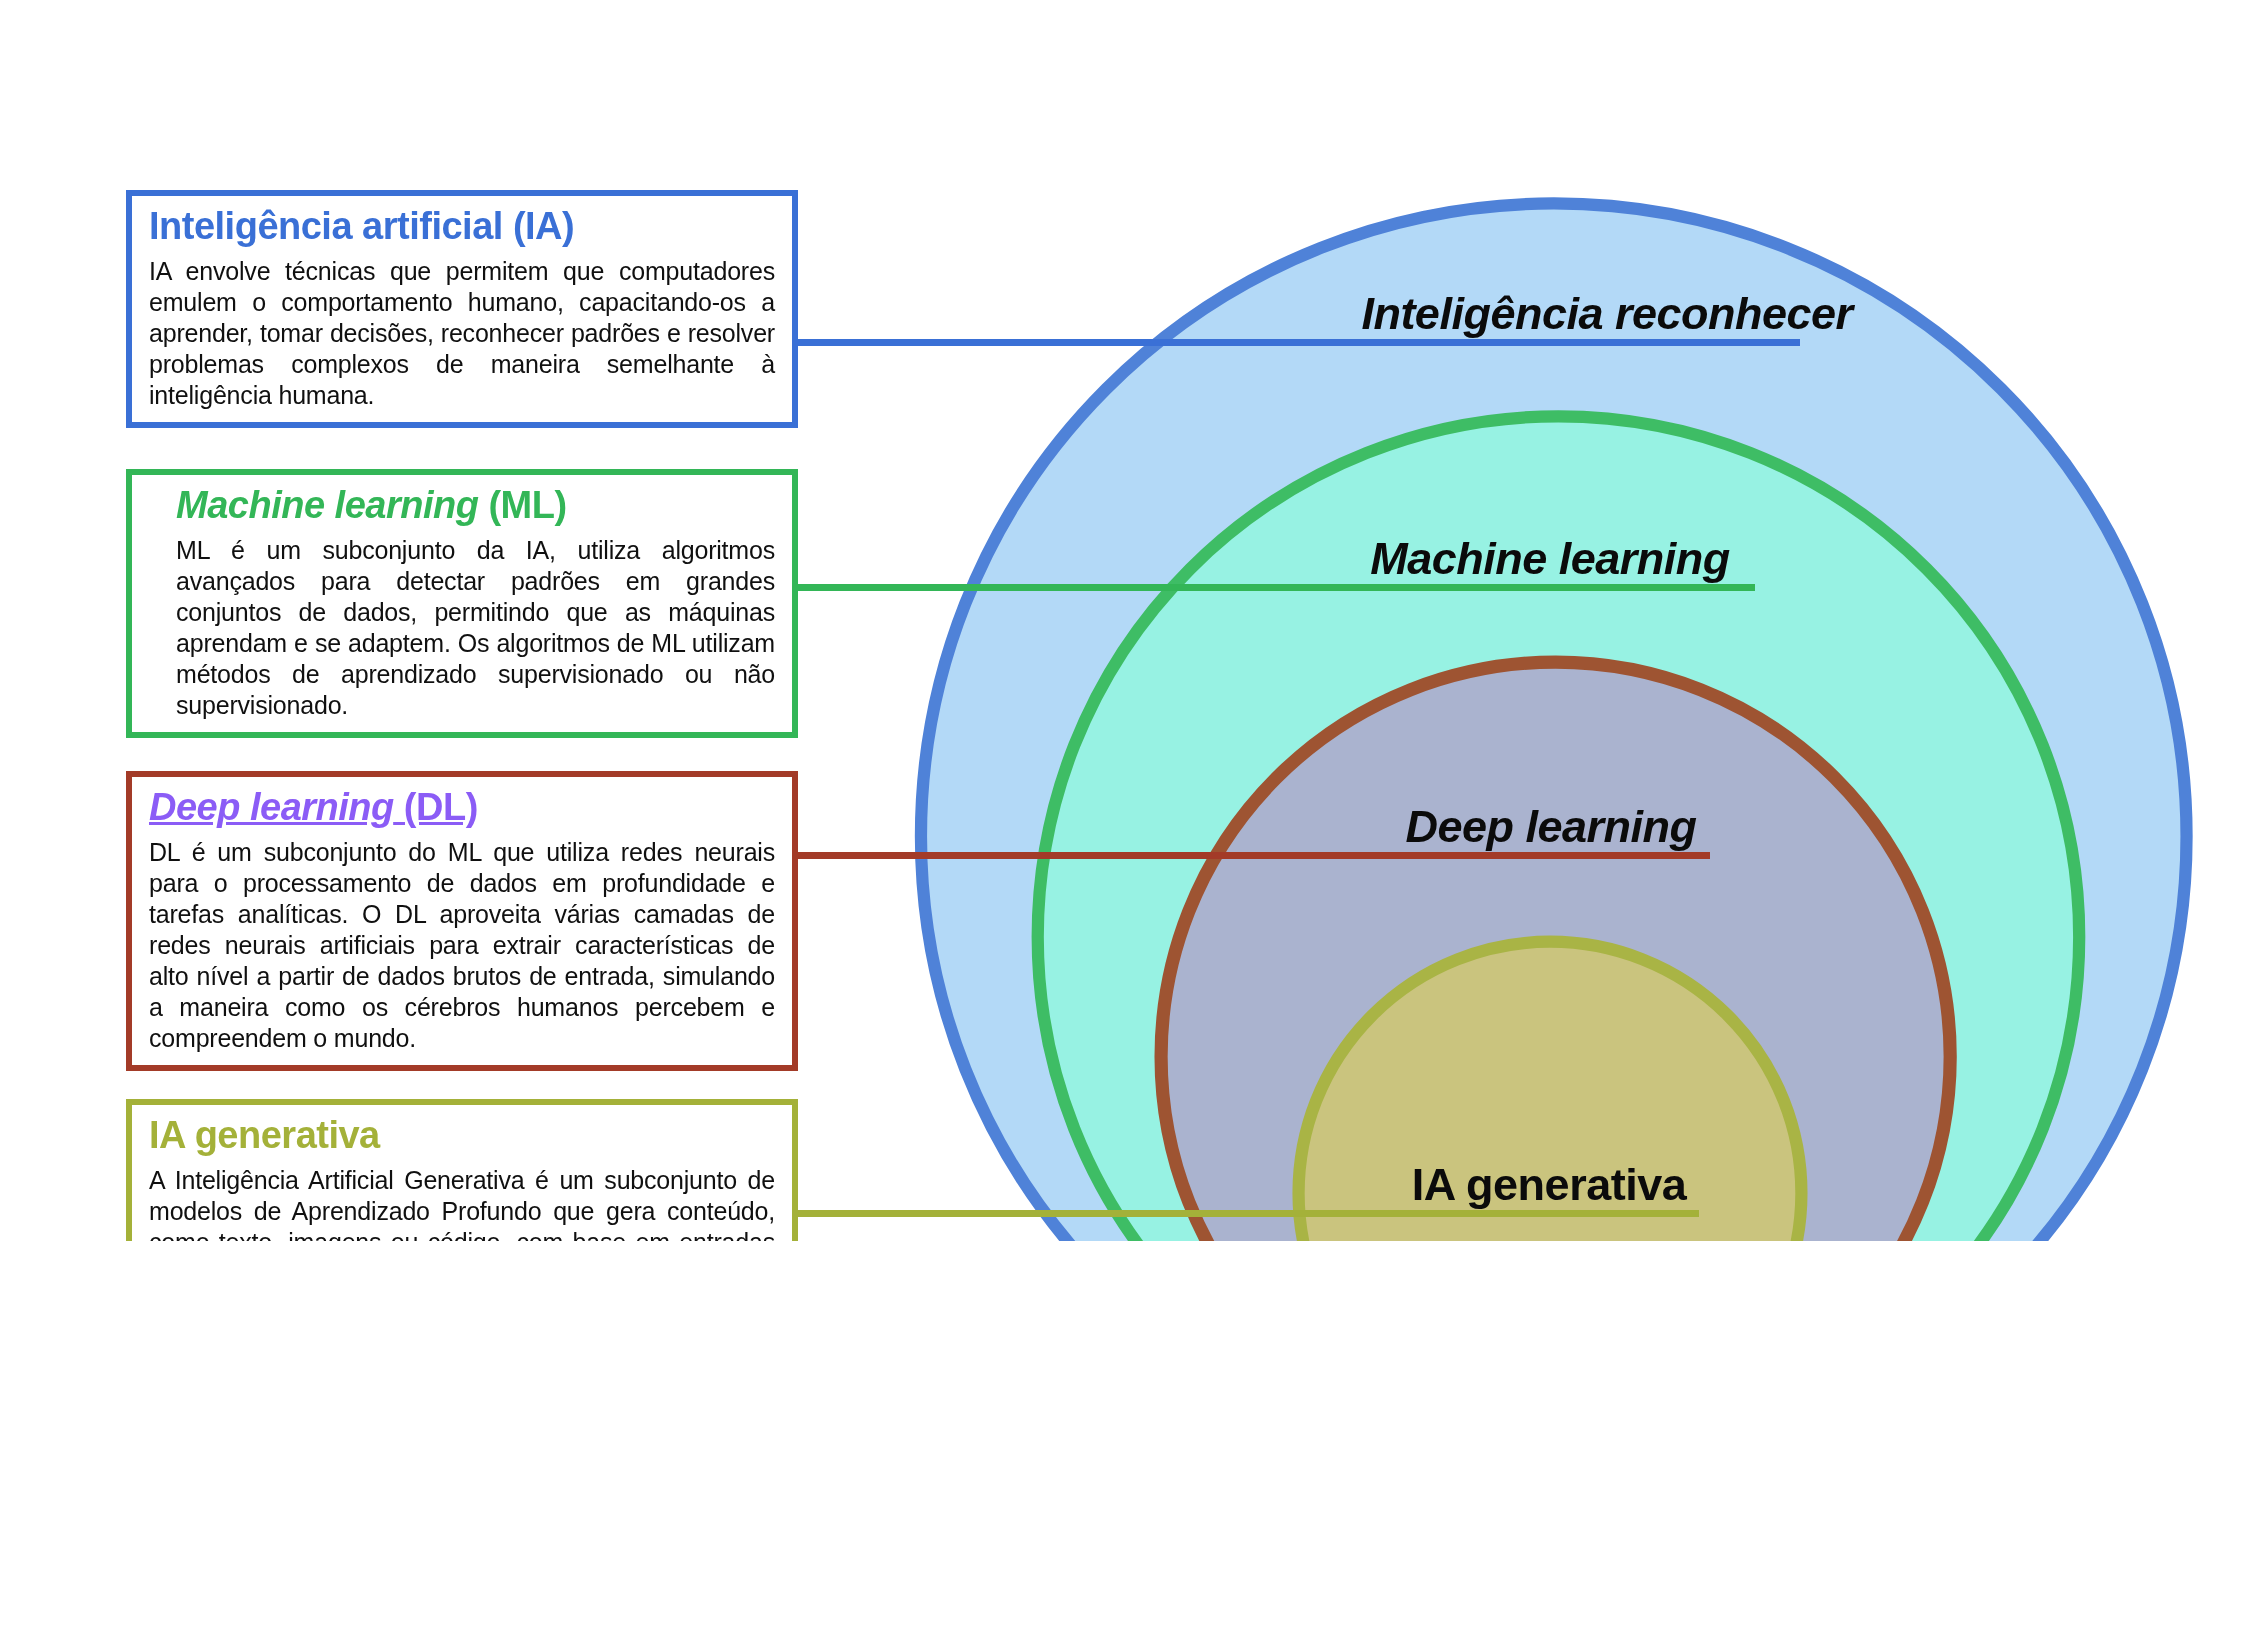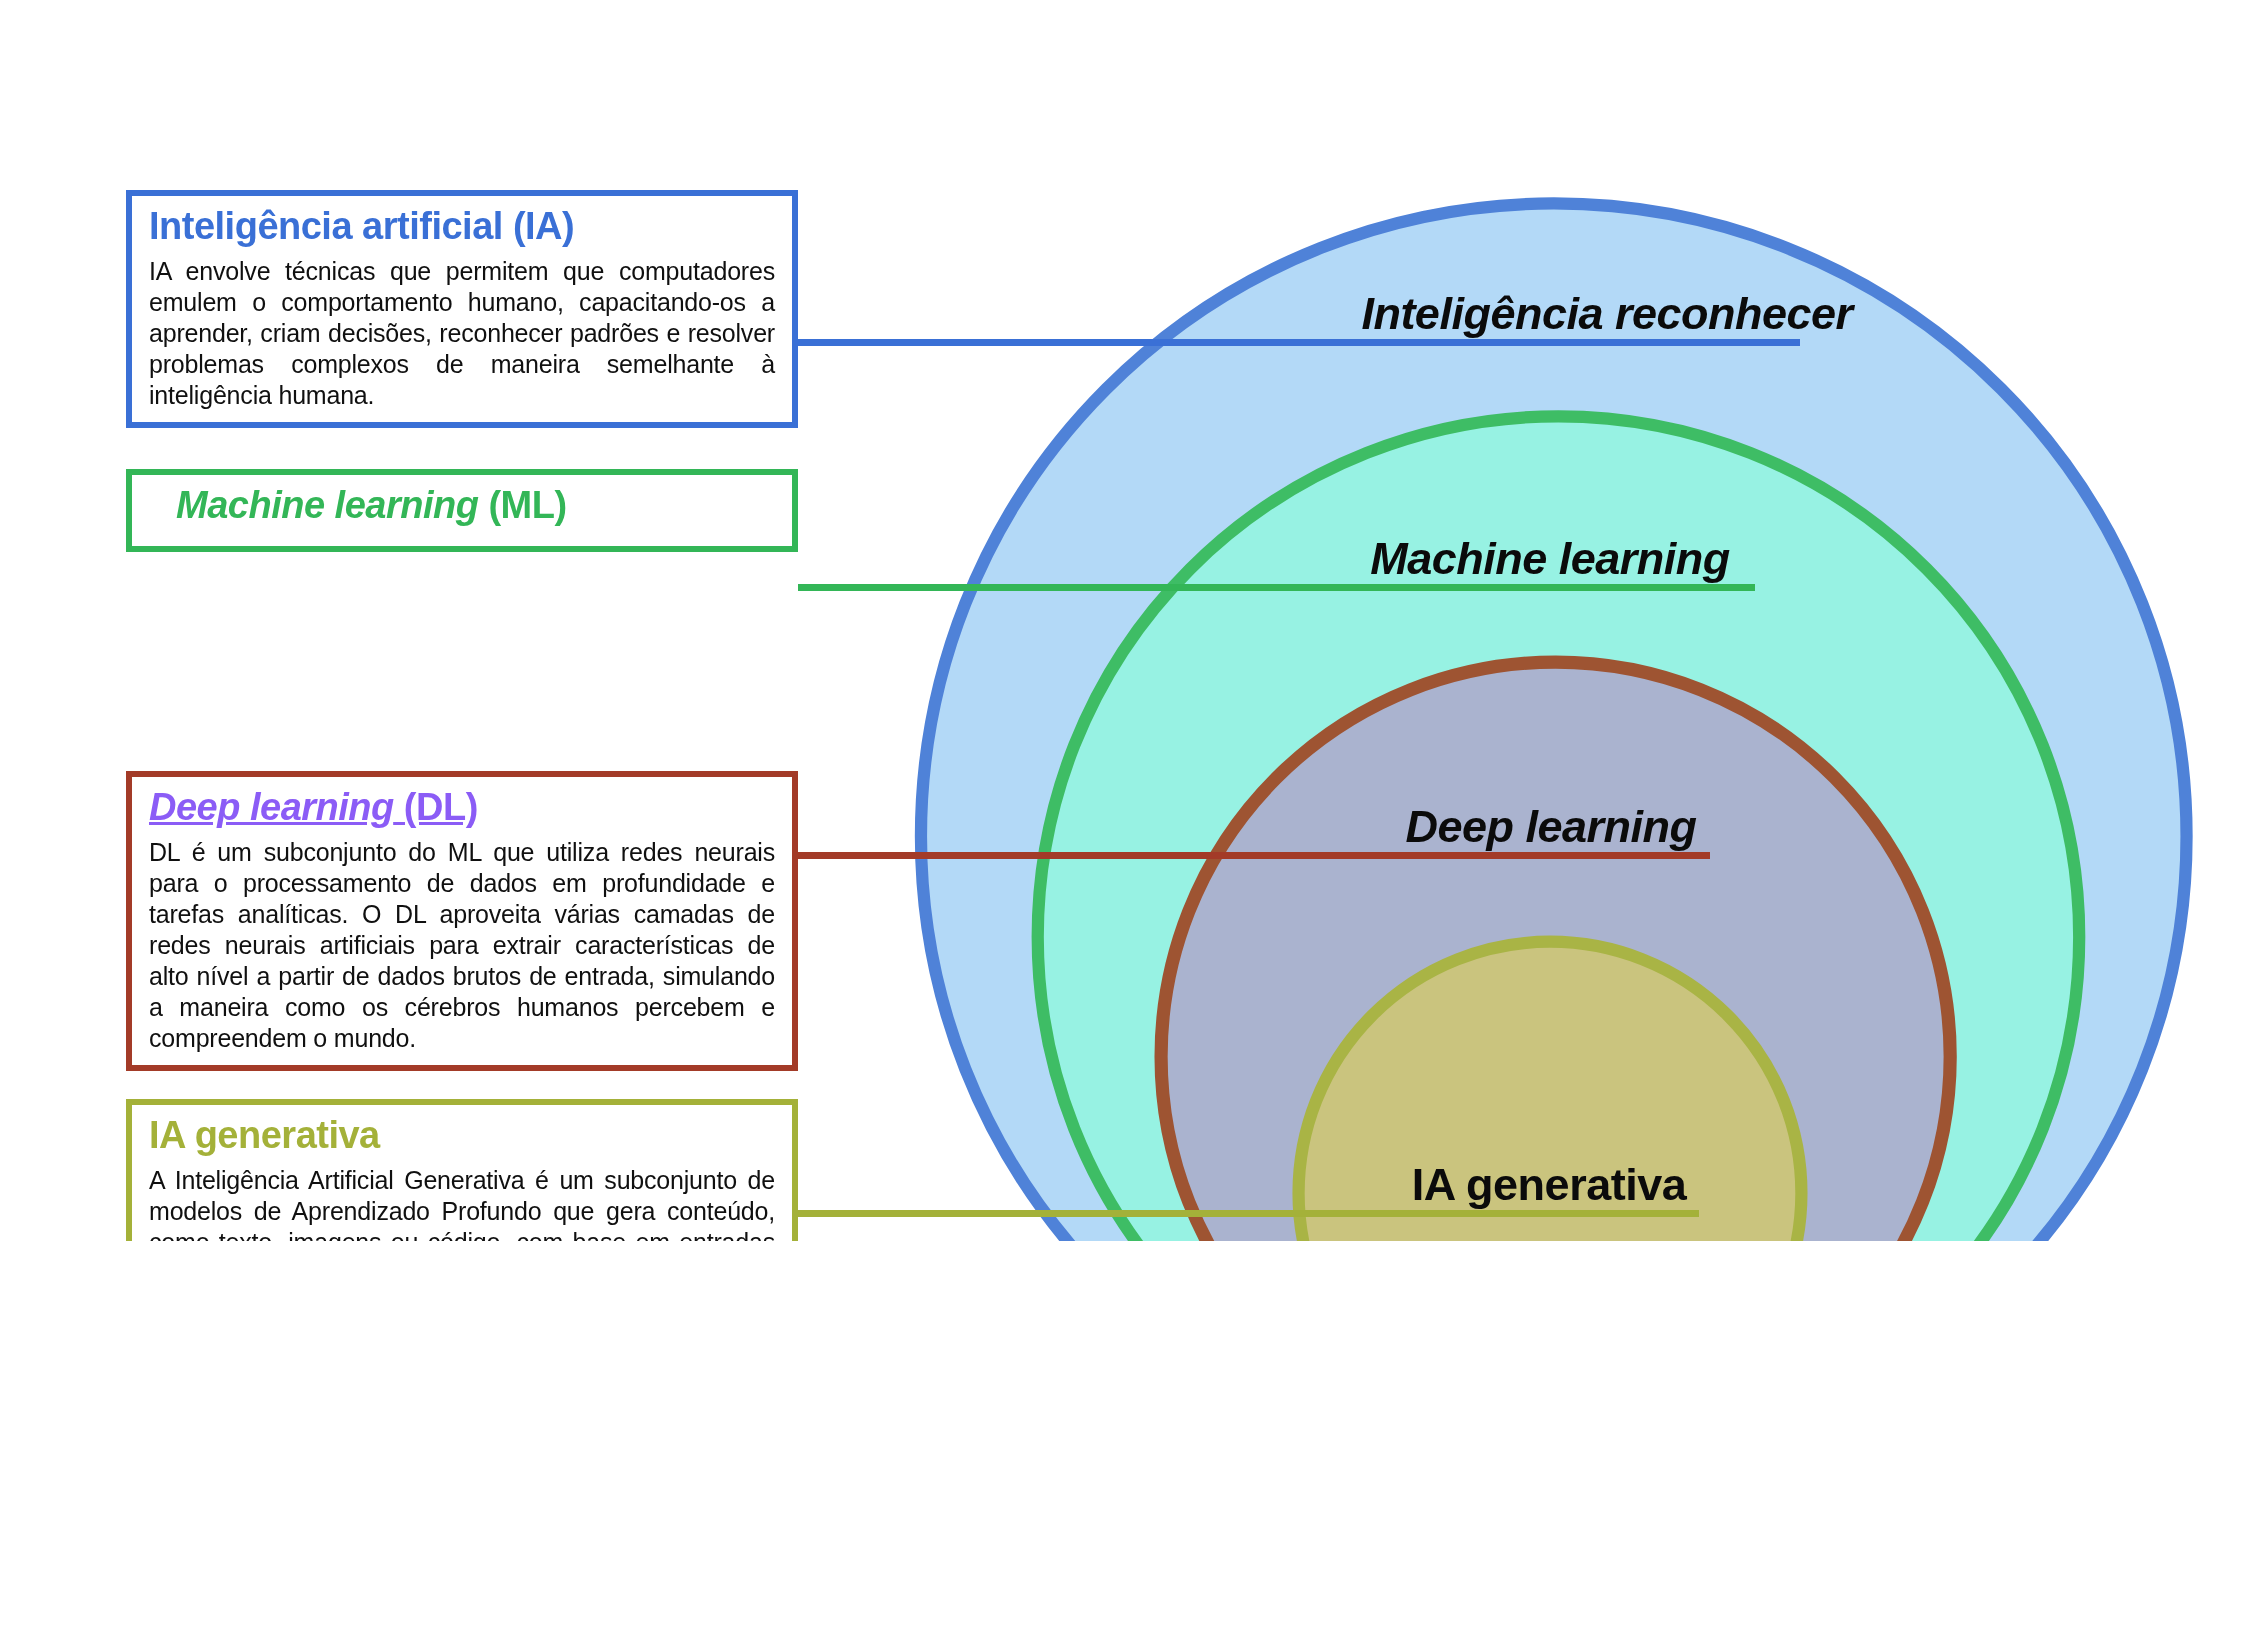--- a/index.html
+++ b/index.html
@@ -80,25 +80,26 @@
 
   <svg class="circles-svg" viewBox="0 0 2400 1734" xmlns="http://www.w3.org/2000/svg">
     <circle cx="1650" cy="888" r="672" stroke-width="13" style="fill: rgb(179, 217, 247); stroke: rgb(79, 130, 216);"></circle>
     <circle cx="1655" cy="995" r="553" stroke-width="13" style="fill: rgb(151, 242, 227); stroke: rgb(62, 189, 101);"></circle>
     <circle cx="1652" cy="1122" r="419" stroke-width="14" style="fill: rgb(170, 179, 207); stroke: rgb(158, 84, 50);"></circle>
     <circle cx="1646" cy="1267" r="267" stroke-width="13" style="fill: rgb(202, 196, 126); stroke: rgb(169, 180, 69);"></circle>
   </svg>
 
   <div class="info-box box-top-1" style="border-color: rgb(58, 112, 214);">
     <h2 class="box-title" style="color: rgb(58, 112, 214);"><span class="t-it"></span><span>Inteligência artificial (IA)</span></h2>
-    <p class="box-body">IA envolve técnicas que permitem que computadores emulem o comportamento humano, capacitando-os a aprender, criam decisões, reconhecer padrões e resolver problemas complexos de maneira semelhante à inteligência humana.</p>
+    <p class="box-body">IA envolve técnicas que permitem que computadores emulem o comportamento humano, capacitando-os a aprender, tomar decisões, reconhecer padrões e resolver problemas complexos de maneira semelhante à inteligência humana.</p>
   </div>
 
   <div class="info-box box-top-2" style="border-color: rgb(51, 182, 87);">
     <h2 class="box-title" style="color: rgb(51, 182, 87);"><span class="t-it">Machine learning</span><span> (ML)</span></h2>
+    <p class="box-body">ML é um subconjunto da IA, utiliza algoritmos avançados para detectar padrões em grandes conjuntos de dados, permitindo que as máquinas aprendam e se adaptem. Os algoritmos de ML utilizam métodos de aprendizado supervisionado ou não supervisionado.</p>
   </div>
 
   <div class="info-box box-top-3" style="border-color: rgb(163, 59, 40);">
     <h2 class="box-title" style="color: #8b5cf6; text-decoration: underline;"><span class="t-it">Deep learning</span><span> (DL)</span></h2>
     <p class="box-body">DL é um subconjunto do ML que utiliza redes neurais para o processamento de dados em profundidade e tarefas analíticas. O DL aproveita várias camadas de redes neurais artificiais para extrair características de alto nível a partir de dados brutos de entrada, simulando a maneira como os cérebros humanos percebem e compreendem o mundo.</p>
   </div>
 
   <div class="info-box box-top-4" style="border-color: rgb(164, 177, 57);">
     <h2 class="box-title" style="color: rgb(164, 177, 57);"><span class="t-it"></span><span>IA generativa</span></h2>
     <p class="box-body">A Inteligência Artificial Generativa é um subconjunto de modelos de Aprendizado Profundo que gera conteúdo, como texto, imagens ou código, com base em entradas fornecidas. Treinados em vastos conjuntos de dados, esses modelos detectam padrões e criam saídas sem instruções explícitas, utilizando uma combinação de aprendizado supervisionado e não supervisionado.</p>

